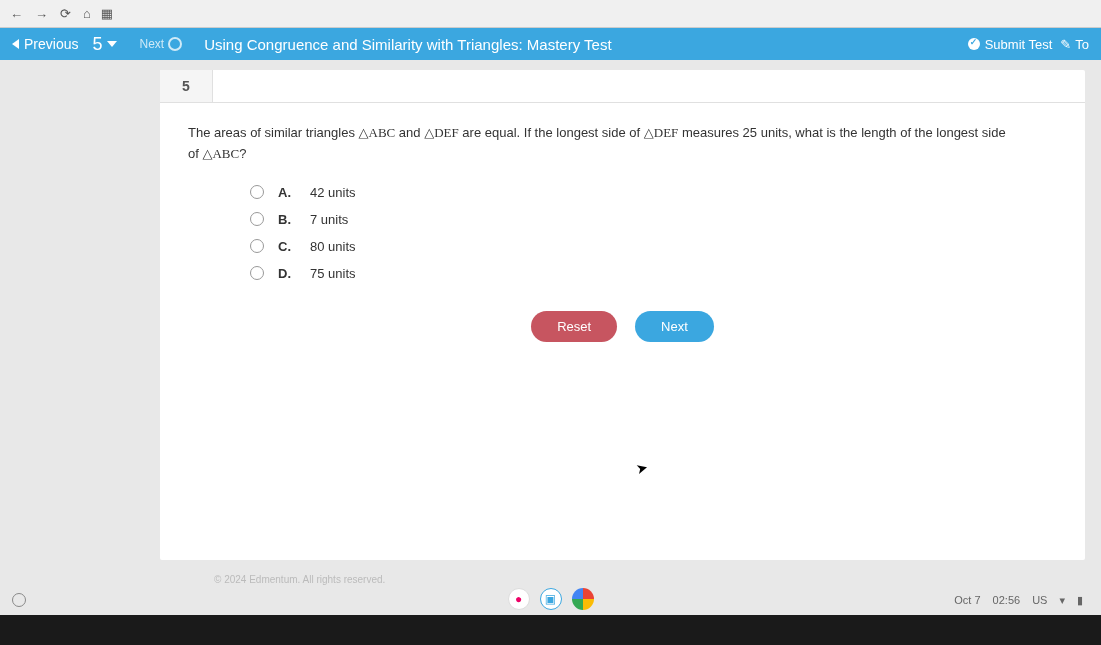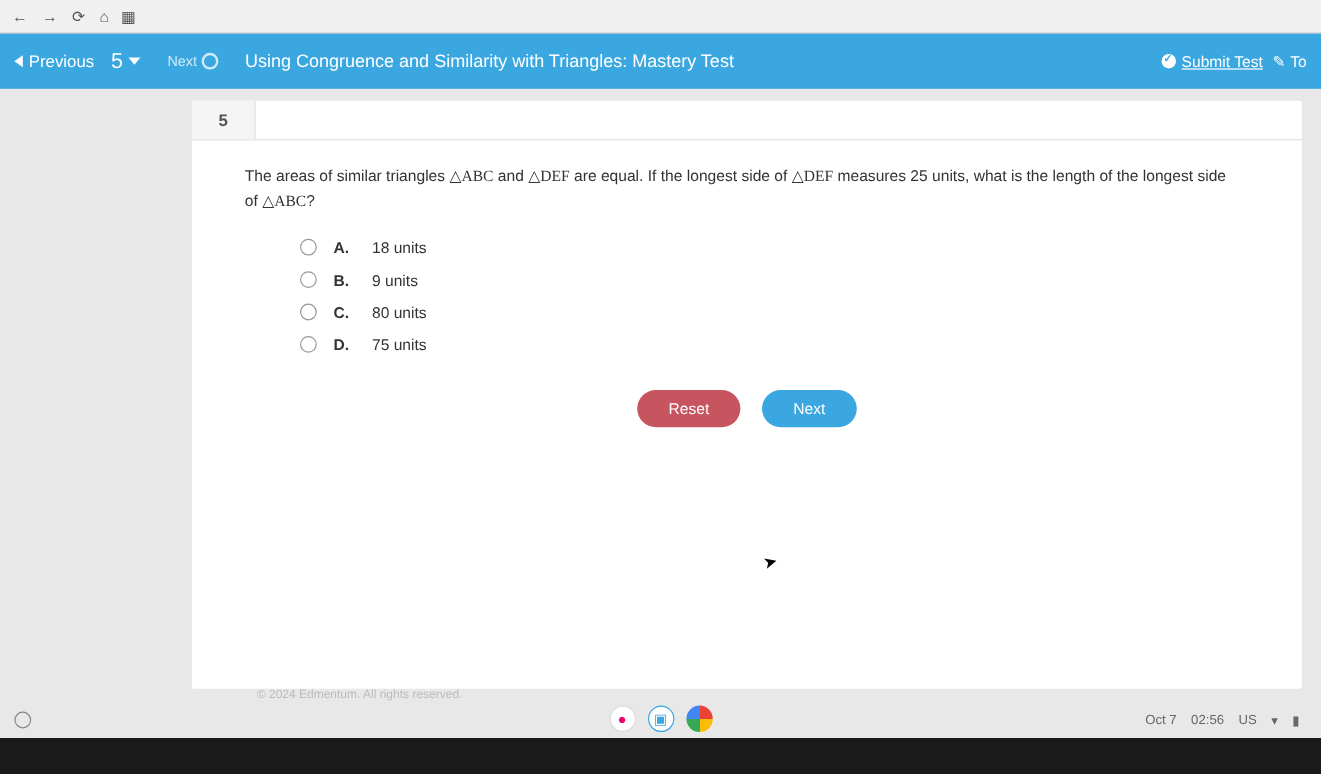--- a/index.html
+++ b/index.html
@@ -19,35 +19,35 @@
       padding: 0 10px;
       gap: 10px;
       color: #555;
       font-size: 13px;
       border-bottom: 1px solid #ccc;
     }
     .browser-bar .nav-icons { display: flex; gap: 12px; }
     .browser-bar .url { color: #666; margin-left: 10px; }
     .header-bar {
       background: #3ba7e0;
-      height: 46px;
+      height: 32px;
       display: flex;
       align-items: center;
       padding: 0 12px;
       color: #fff;
       font-size: 14px;
       gap: 14px;
     }
     .prev-btn { display: flex; align-items: center; gap: 5px; }
     .qnum { font-size: 18px; font-weight: 500; display: flex; align-items: center; gap: 3px; }
     .next-small { margin-left: 8px; color: #cfeaf7; font-size: 12px; display:flex; align-items:center; gap:4px;}
     .circle-o { display:inline-block; width:14px; height:14px; border:2px solid #cfeaf7; border-radius:50%; }
     .title { margin-left: 8px; font-size: 15px; font-weight: 400; flex: 1; }
     .submit-area { display: flex; align-items: center; gap: 8px; }
-    .submit-btn { color: #fff; display: flex; align-items: center; gap: 5px; font-size: 13px; text-decoration: underline; }
+    .submit-btn { color: #fff; display: flex; align-items: center; gap: 5px; font-size: 13px; }
     .tools-btn { display:flex; align-items:center; gap:4px; font-size:13px; }
     .content-wrap {
       background: #fff;
       margin: 10px 16px 0 160px;
       min-height: 490px;
       border-radius: 2px;
       position: relative;
       padding-bottom: 20px;
     }
     .tab-row {
@@ -56,21 +56,21 @@
     }
     .tab {
       background: #f5f5f5;
       padding: 8px 22px;
       font-size: 14px;
       color: #555;
       border-right: 1px solid #e0e0e0;
       font-weight: bold;
     }
     .question {
-      padding: 20px 28px 10px 44px;
+      padding: 20px 28px 10px 28px;
       font-size: 13px;
       color: #333;
       line-height: 1.6;
     }
     .tri { font-family: "Times New Roman", serif; }
     .choices {
       padding: 10px 0 0 90px;
     }
     .choice {
       display: flex;
@@ -209,26 +209,26 @@
   </div>
 
   <div class="question">
     <span>The areas of similar triangles </span><span class="tri">△ABC</span><span> and </span><span class="tri">△DEF</span><span> are equal. If the longest side of </span><span class="tri">△DEF</span><span> measures 25 units, what is the length of the longest side</span><br><span>of </span><span class="tri">△ABC</span><span>?</span>
   </div>
 
   <div class="choices">
     <div class="choice">
       <span class="radio"></span>
       <span class="choice-letter">A.</span>
-      <span>18 units</span>
+      <span>42 units</span>
     </div>
     <div class="choice">
       <span class="radio"></span>
       <span class="choice-letter">B.</span>
-      <span>9 units</span>
+      <span>7 units</span>
     </div>
     <div class="choice">
       <span class="radio"></span>
       <span class="choice-letter">C.</span>
       <span>80 units</span>
     </div>
     <div class="choice">
       <span class="radio"></span>
       <span class="choice-letter">D.</span>
       <span>75 units</span>

